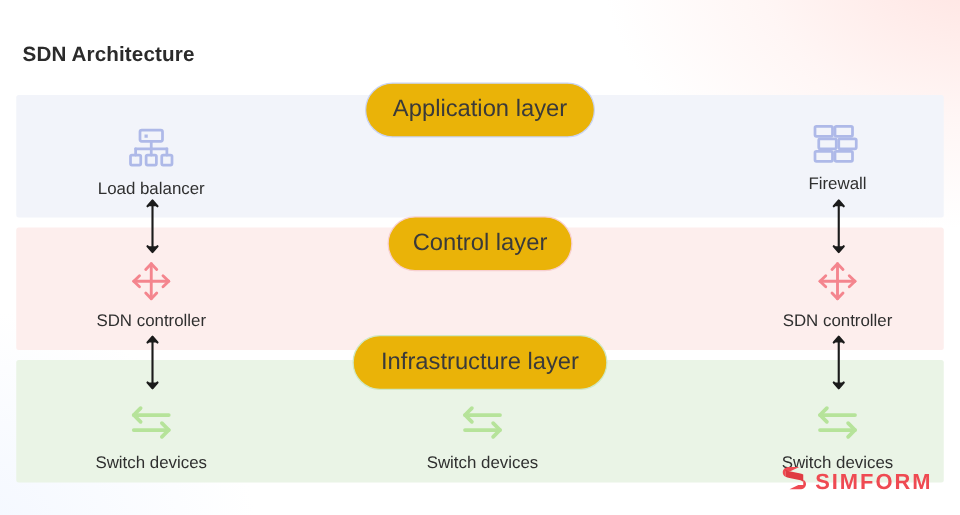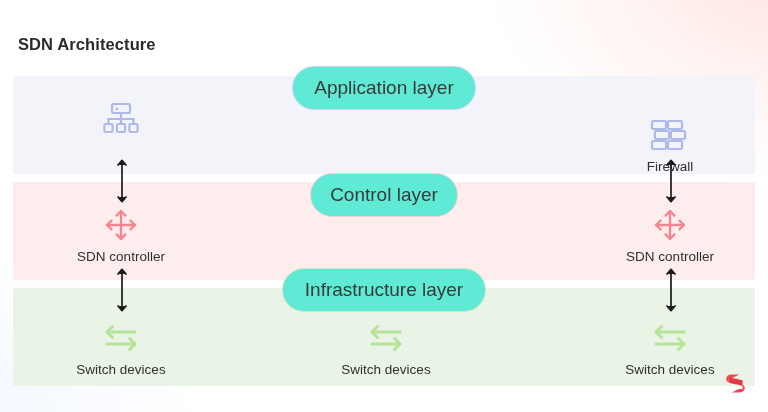--- a/index.html
+++ b/index.html
@@ -44,21 +44,21 @@
   }
   #band-application { top: 60px;  height: 98px;  background: #f2f4fa; }
   #band-control     { top: 166px; height: 98px;  background: #fdeeed; }
   #band-infrastructure { top: 272px; height: 98px; background: #eaf4e6; }
 
   
   .pill {
     position: absolute;
     height: 44px;
     border-radius: 24px;
-    background: #5eead4;
+    background: #eab308;
     display: flex;
     align-items: center;
     justify-content: center;
     font-size: 19px;
     color: #3a3a3a;
     white-space: nowrap;
     padding: 0 26px;
   }
   #pill-application {
     left: 292px; top: 50px; width: 184px;
@@ -83,21 +83,21 @@
   }
   .node .icon { height: 38px; display: flex; align-items: center; justify-content: center; }
   .node .node-label {
     margin-top: 5px;
     font-size: 13.5px;
     color: #2f2f2f;
     white-space: nowrap;
   }
 
   #node-load-balancer { left: 46px;  top: 84px; }
-  #node-firewall      { left: 595px; top: 100px; }
+  #node-firewall      { left: 595px; top: 80px; }
   #node-sdn-controller-left  { left: 46px;  top: 190px; }
   #node-sdn-controller-right { left: 595px; top: 190px; }
   #node-switch-left   { left: 46px;  top: 303px; }
   #node-switch-center { left: 311px; top: 303px; }
   #node-switch-right  { left: 595px; top: 303px; }
 
   
   .connector {
     position: absolute;
     width: 20px;
@@ -155,20 +155,21 @@
         <path d="M20 11 V17" stroke-linecap="round"></path>
         <path d="M7.5 17 H32.5" stroke-linecap="round"></path>
         <path d="M7.5 17 V22" stroke-linecap="round"></path>
         <path d="M20 17 V22" stroke-linecap="round"></path>
         <path d="M32.5 17 V22" stroke-linecap="round"></path>
         <rect x="3.4" y="22" width="8.2" height="8" rx="1.2"></rect>
         <rect x="15.9" y="22" width="8.2" height="8" rx="1.2"></rect>
         <rect x="28.4" y="22" width="8.2" height="8" rx="1.2"></rect>
       </svg>
     </span>
+    <span class="node-label">Load balancer</span>
   </div>
 
   <div class="node" id="node-firewall">
     <span class="icon">
       <svg width="42" height="34" viewBox="0 0 42 34" fill="none" stroke="#aeb9e8" stroke-width="2.2" stroke-linejoin="round">
         <rect x="3" y="3" width="14" height="8" rx="1.2"></rect>
         <rect x="19" y="3" width="14" height="8" rx="1.2"></rect>
         <rect x="6" y="13" width="14" height="8" rx="1.2"></rect>
         <rect x="22" y="13" width="14" height="8" rx="1.2"></rect>
         <rect x="3" y="23" width="14" height="8" rx="1.2"></rect>
@@ -272,15 +273,16 @@
   </div>
 
   <div id="brand">
     <span>
       <svg width="21" height="21" viewBox="0 0 21 21">
         <path d="M14.4 1.6 L6.2 1.6 C3.0 1.6 1.2 3.6 1.2 5.9 C1.2 7.4 2.0 8.6 3.4 9.3 L3.4 5.0 L7.3 5.0 Z" fill="#ef4a52"></path>
         <path d="M6.6 19.4 L14.8 19.4 C18.0 19.4 19.8 17.4 19.8 15.1 C19.8 13.6 19.0 12.4 17.6 11.7 L17.6 16.0 L13.7 16.0 Z" fill="#ef4a52"></path>
         <path d="M3.4 9.3 C4.3 9.8 5.4 10.1 6.6 10.4 L14.4 12.0 C15.8 12.3 16.8 12.8 17.6 13.4 L17.6 7.6 C16.7 7.1 15.6 6.8 14.4 6.5 L6.6 4.9 C5.2 4.6 4.2 4.1 3.4 3.5 Z" fill="#e03b43"></path>
       </svg>
     </span>
+    <span id="brand-wordmark">SIMFORM</span>
   </div>
 
 </div>
 
 </body></html>

